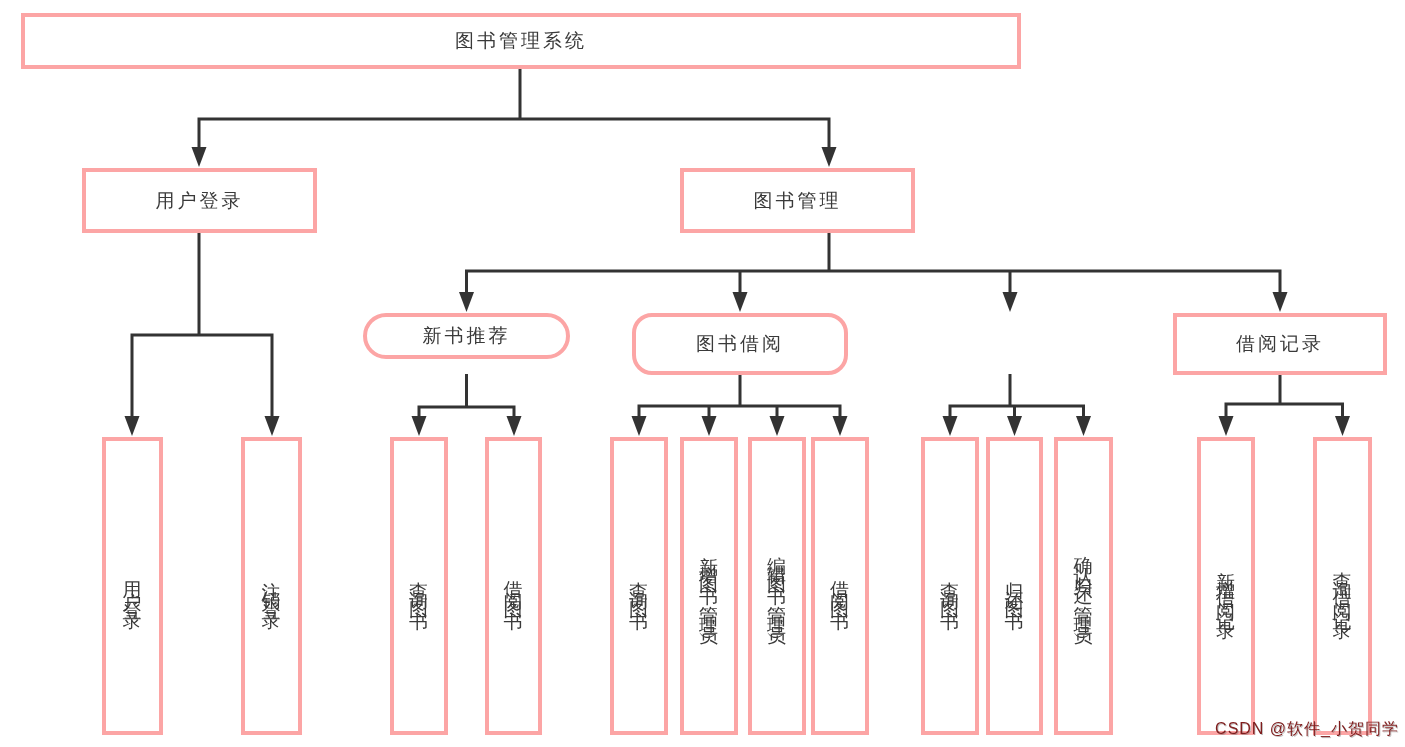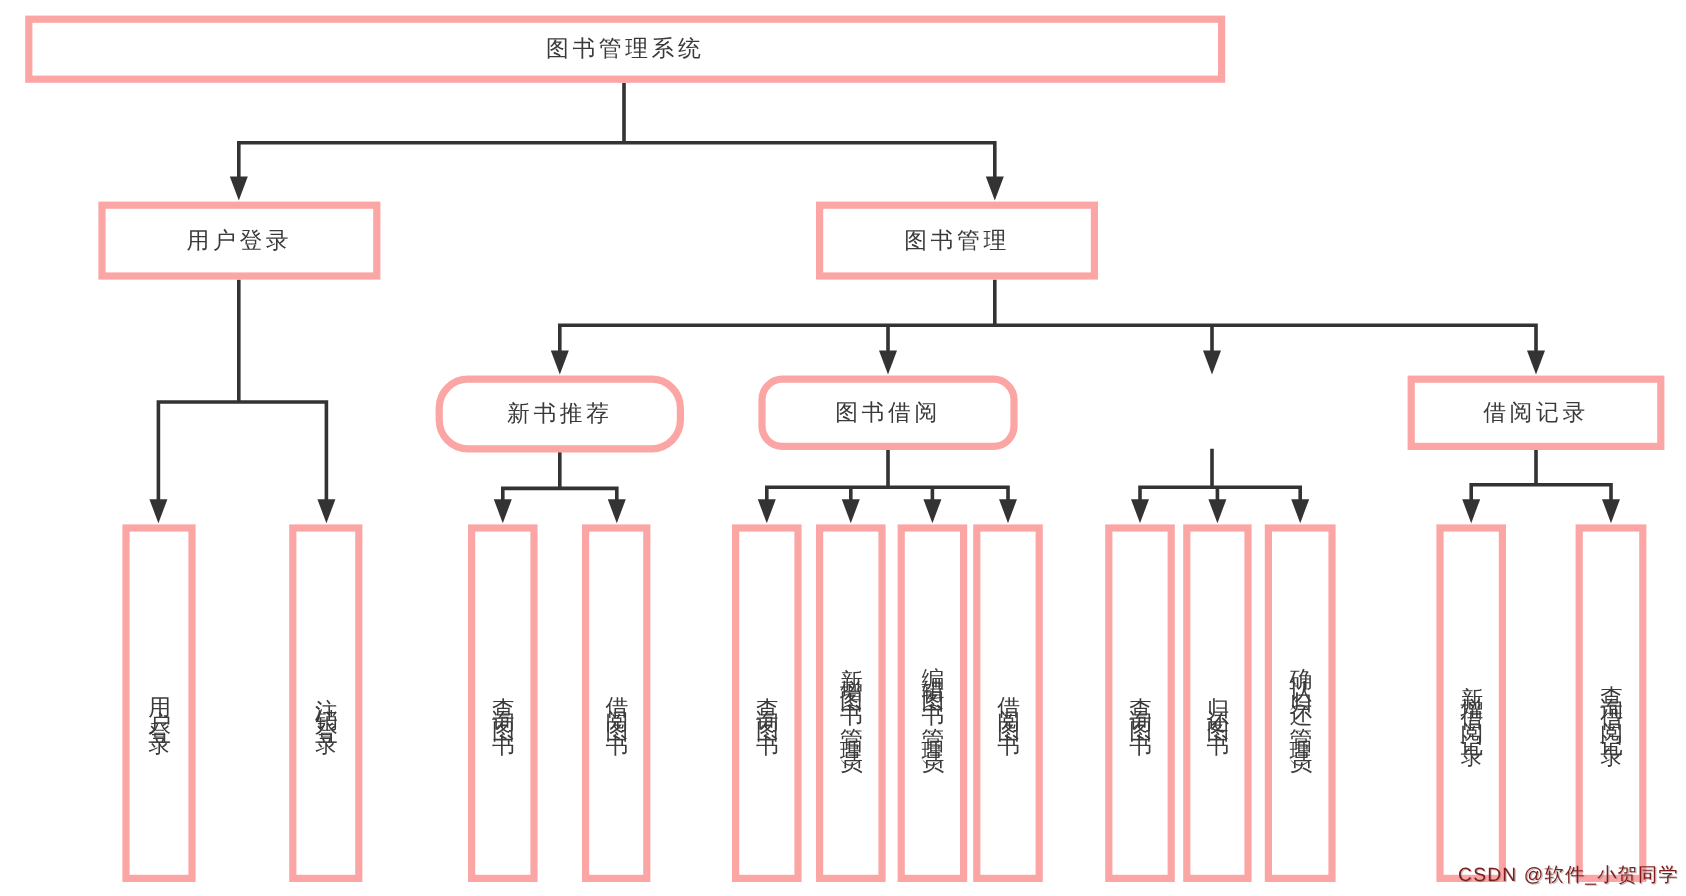--- a/index.html
+++ b/index.html
@@ -18,21 +18,21 @@
   svg.connectors {
     position: absolute;
     left: 0;
     top: 0;
     z-index: 1;
   }
   .box {
     position: absolute;
     box-sizing: border-box;
     background: #ffffff;
-    border: 6px solid #fca5a5;
+    border: 4px solid #fca5a5;
     display: flex;
     align-items: center;
     justify-content: center;
     z-index: 2;
   }
   .hlabel {
     font-size: 19px;
     letter-spacing: 3px;
     color: #3a3a3a;
     white-space: nowrap;
@@ -42,21 +42,21 @@
     text-orientation: mixed;
     font-size: 19px;
     letter-spacing: 10px;
     color: #3a3a3a;
     line-height: 1;
   }
   
   .n-root      { left: 21px;   top: 13px;  width: 1000px; height: 56px; }
   .n-login     { left: 82px;   top: 168px; width: 235px;  height: 65px; }
   .n-mgmt      { left: 680px;  top: 168px; width: 235px;  height: 65px; }
-  .n-rec       { left: 363px;  top: 313px; width: 207px;  height: 64px; border-radius: 27px; }
+  .n-rec       { left: 363px;  top: 313px; width: 207px;  height: 46px; border-radius: 27px; }
   .n-bb        { left: 632px;  top: 313px; width: 216px;  height: 62px; border-radius: 20px; }
   .n-cb        { left: 903px;  top: 313px; width: 214px;  height: 62px; }
   .n-br        { left: 1173px; top: 313px; width: 214px;  height: 62px; }
   .leaf        { top: 437px; height: 298px; }
   .l1  { left: 102px;  width: 61px; }
   .l2  { left: 241px;  width: 61px; }
   .l3  { left: 390px;  width: 58px; }
   .l4  { left: 485px;  width: 57px; }
   .l5  { left: 610px;  width: 58px; }
   .l6  { left: 680px;  width: 58px; }

